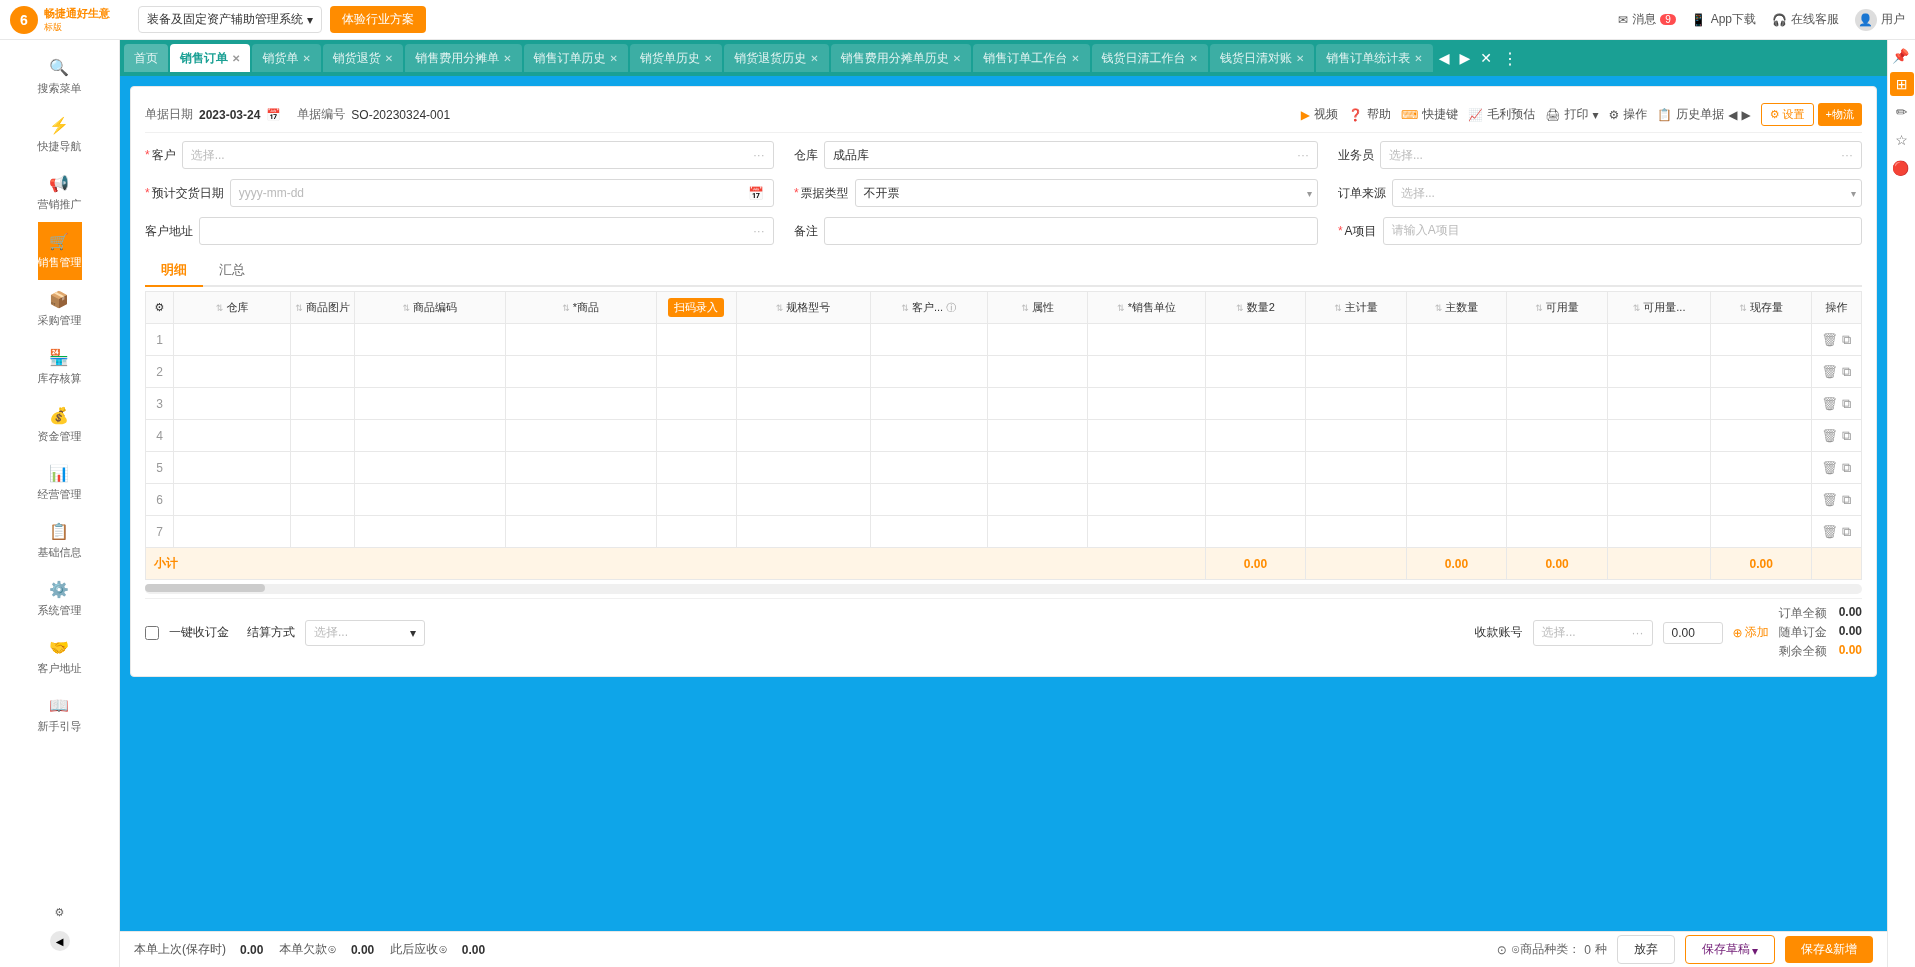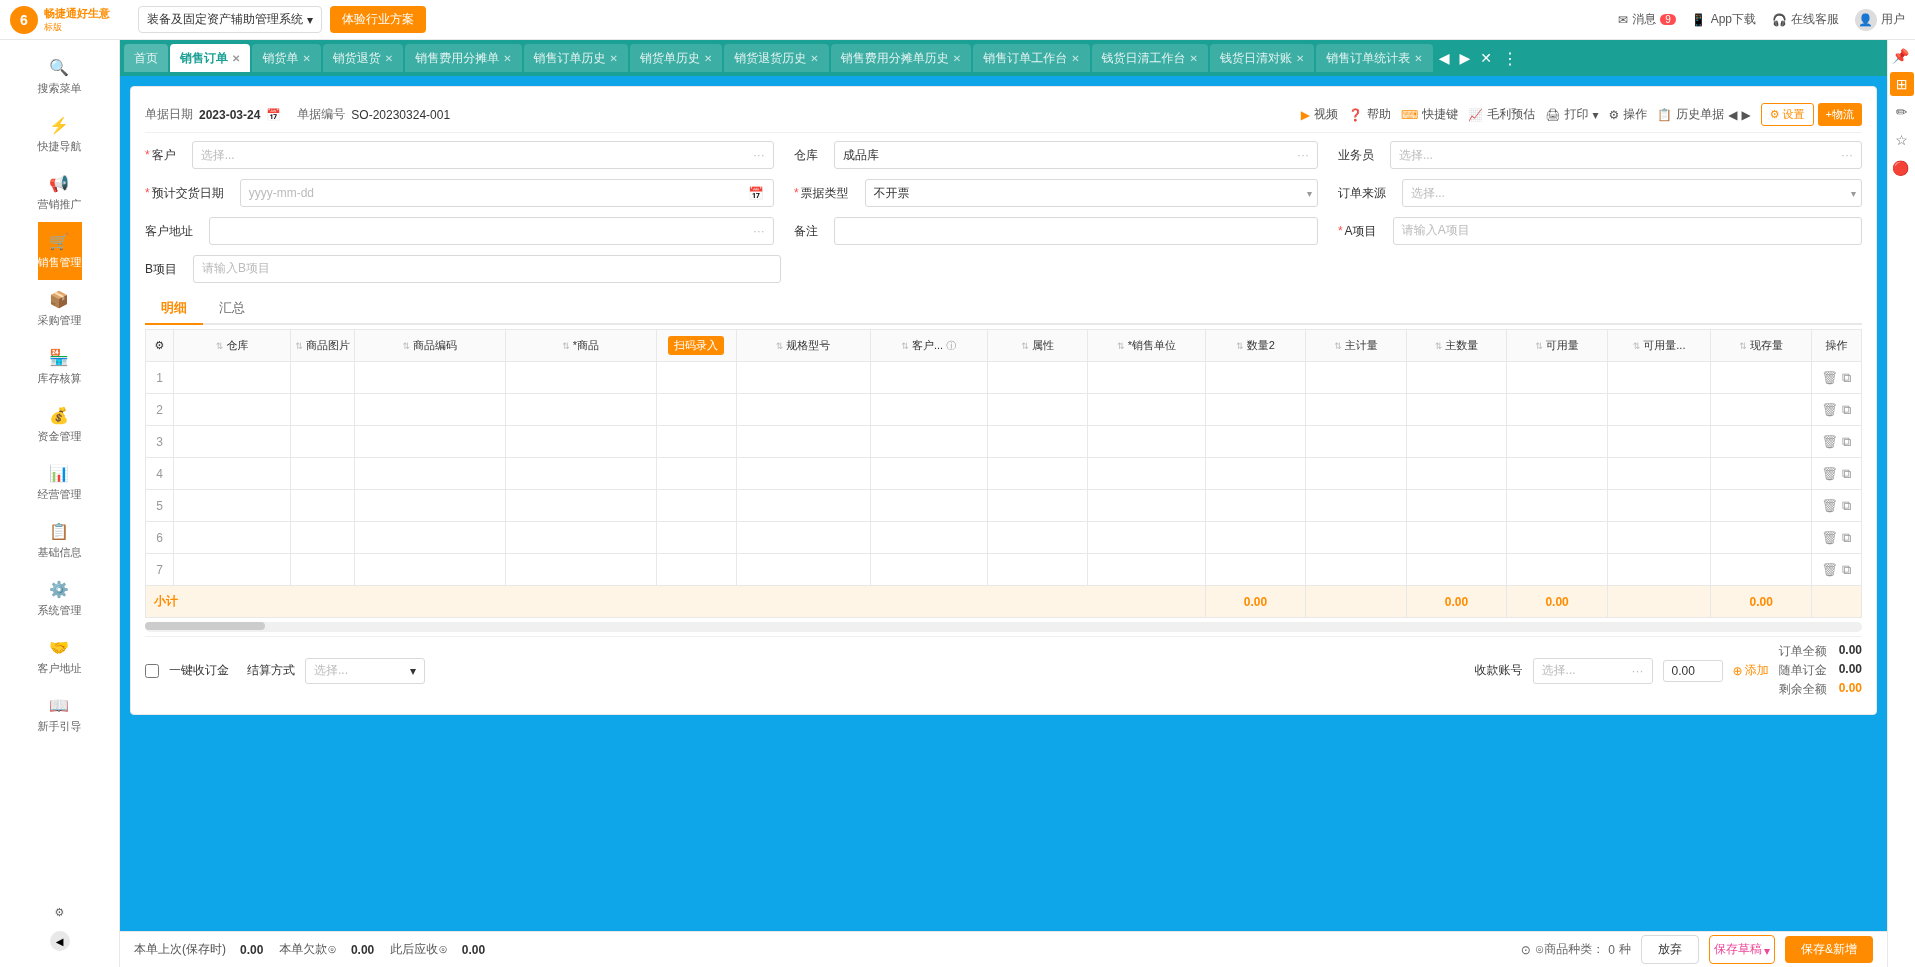--- a/index.html
+++ b/index.html
@@ -98,21 +98,21 @@
       display: flex; align-items: center; gap: 16px;
       padding: 6px 0; border-bottom: 1px solid #f0f0f0; margin-bottom: 8px;
       font-size: 12px; color: #555;
     }
     .toolbar-row .tr-item { display: flex; align-items: center; gap: 4px; cursor: pointer; }
     .toolbar-row-right { margin-left: auto; display: flex; align-items: center; gap: 10px; }
 
     
     .form-row { display: flex; align-items: center; gap: 0; margin-bottom: 10px; }
     .form-field {
-      display: flex; align-items: center; gap: 16px; flex: 1;
+      display: flex; align-items: center; gap: 6px; flex: 1;
     }
     .form-label { color: #333; white-space: nowrap; font-size: 12px; }
     .required-star { color: #ff4d4f; margin-right: 2px; }
     .form-input {
       border: 1px solid #d9d9d9; border-radius: 3px; padding: 4px 8px;
       font-size: 12px; color: #333; flex: 1; min-width: 80px; height: 28px;
       cursor: text; background: #fff;
     }
     .form-input.placeholder { color: #bbb; }
     .form-input-dots { color: #bbb; cursor: pointer; }
@@ -185,21 +185,21 @@
       display: flex; align-items: center; padding: 0 14px; gap: 16px;
       font-size: 12px; color: #555;
     }
     .footer-bar .fi { display: flex; align-items: center; gap: 14px; }
     .footer-bar .fv { color: #333; font-weight: bold; }
     .footer-right { margin-left: auto; display: flex; align-items: center; gap: 10px; }
     .footer-info { display: flex; align-items: center; gap: 4px; color: #666; font-size: 12px; }
 
     
     .btn-discard { border: 1px solid #d9d9d9; background: #fff; border-radius: 4px; padding: 5px 16px; cursor: pointer; font-size: 12px; color: #333; }
-    .btn-save-draft { border: 1px solid #ff8c00; background: #fff; color: #ec4899; border-radius: 4px; padding: 5px 4px; cursor: pointer; font-size: 12px; display: flex; align-items: flex-end; gap: 2px; }
+    .btn-save-draft { border: 1px solid #ff8c00; background: #fff; color: #701a75; border-radius: 4px; padding: 5px 16px; cursor: pointer; font-size: 12px; display: flex; align-items: flex-end; gap: 2px; }
     .btn-save-new { background: #ff8c00; color: white; border: none; border-radius: 4px; padding: 5px 16px; cursor: pointer; font-size: 12px; }
 
     
     .right-panel {
       width: 28px; background: #fff; border-left: 1px solid #e8e8e8;
       display: flex; flex-direction: column; align-items: center; padding: 4px 0; gap: 4px;
     }
     .rp-icon { width: 24px; height: 24px; display: flex; align-items: center; justify-content: center; cursor: pointer; color: #666; font-size: 14px; border-radius: 3px; }
     .rp-icon.orange-bg { background: #ff8c00; color: white; border-radius: 3px; }
     .rp-icon.orange { color: #ff8c00; }
@@ -525,30 +525,20 @@
           </div>
           <div style="width:20px;"></div>
           <div class="form-field" style="flex:1;">
             <span class="form-label"><span class="required-star">*</span><span>A项目</span></span>
             <div class="form-input placeholder">
               <span>请输入A项目</span>
             </div>
           </div>
         </div>
 
-        <div class="form-row">
-          <div class="form-field" style="flex:1.2;">
-            <span class="form-label"><span>B项目</span></span>
-            <div class="form-input placeholder">
-              <span>请输入B项目</span>
-            </div>
-          </div>
-          <div style="width:20px;"></div>
-          <div style="flex:2;"></div>
-        </div>
 
         <div class="detail-tabs">
           <div class="detail-tab active">明细</div>
           <div class="detail-tab">汇总</div>
         </div>
 
         <div style="overflow-x:auto;">
           <table class="data-table">
             <thead>
               <tr>

